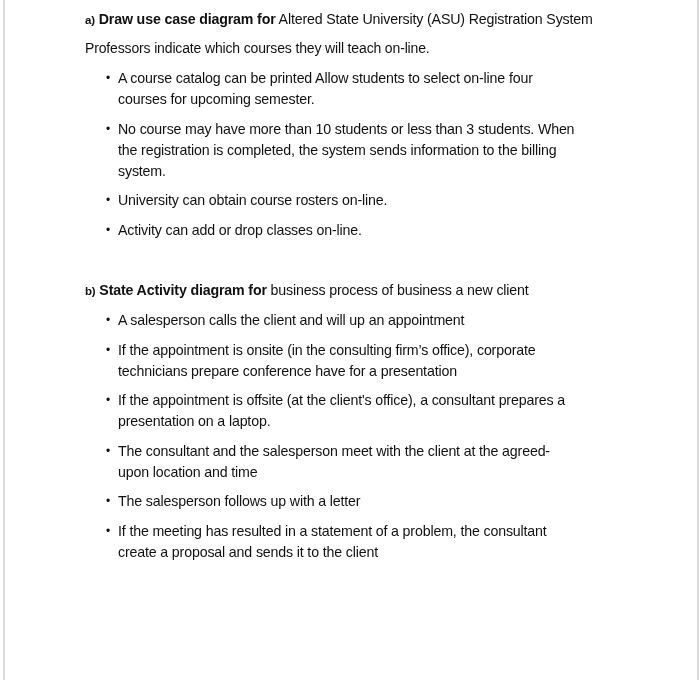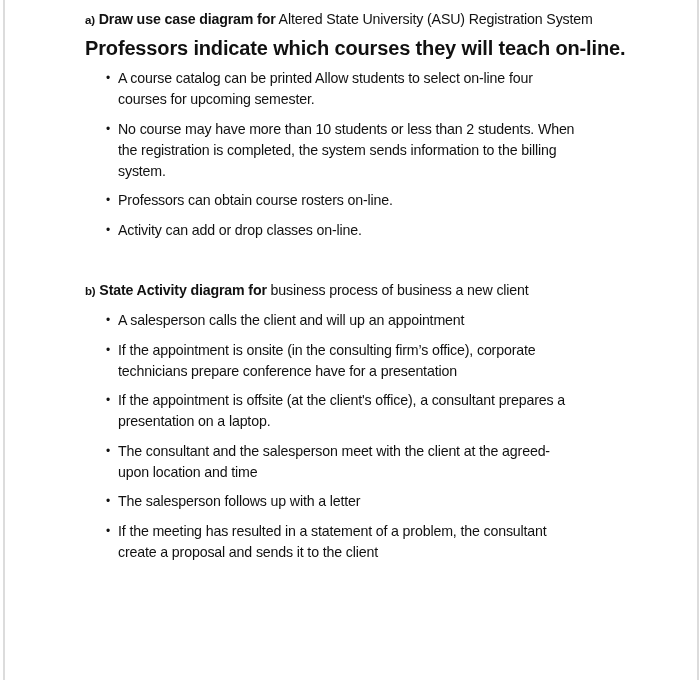--- a/index.html
+++ b/index.html
@@ -42,25 +42,24 @@
     .heading .label {
       font-weight: bold;
       font-size: 11.5px;
     }
     .heading .bold {
       font-weight: bold;
     }
     .para {
       position: absolute;
       left: 85px;
-      font-size: 20px;
+      font-size: 14px;
       line-height: 20px;
       white-space: nowrap;
       letter-spacing: -0.15px;
-      font-weight: bold;
     }
     .bullet-item {
       position: absolute;
       left: 106px;
       width: 500px;
       font-size: 14.2px;
       line-height: 21px;
       letter-spacing: -0.15px;
     }
     .bullet-dot {
@@ -92,28 +91,28 @@
   <div class="para" style="top:38px;">Professors indicate which courses they will teach on-line.</div>
 
   <div class="bullet-item" style="top:68px;">
     <span class="bullet-dot">•</span>
     <span class="bullet-text">A course catalog can be printed Allow students to select on-line four
 courses for upcoming semester.</span>
   </div>
 
   <div class="bullet-item" style="top:119px;">
     <span class="bullet-dot">•</span>
-    <span class="bullet-text">No course may have more than 10 students or less than 2 students. When
+    <span class="bullet-text">No course may have more than 10 students or less than 3 students. When
 the registration is completed, the system sends information to the billing
 system.</span>
   </div>
 
   <div class="bullet-item" style="top:190px;">
     <span class="bullet-dot">•</span>
-    <span class="bullet-text">Professors can obtain course rosters on-line.</span>
+    <span class="bullet-text">University can obtain course rosters on-line.</span>
   </div>
 
   <div class="bullet-item" style="top:220px;">
     <span class="bullet-dot">•</span>
     <span class="bullet-text">Activity can add or drop classes on-line.</span>
   </div>
 
   <div class="heading" style="top:280px;">
     <span class="label">b)</span>
     <span class="bold">State Activity diagram for</span><span> business process of business a new client</span>

